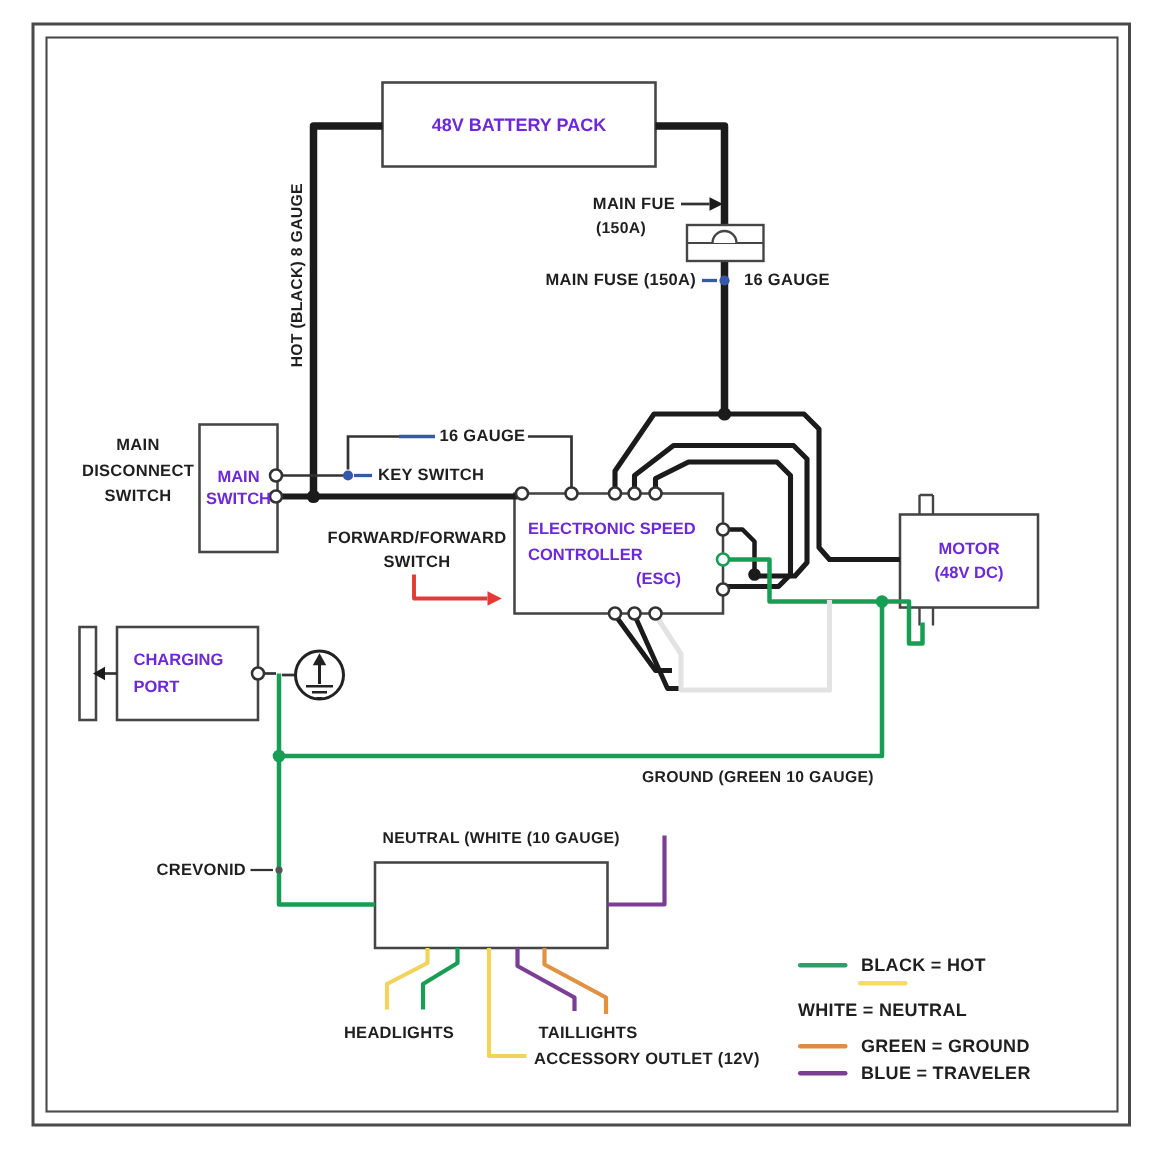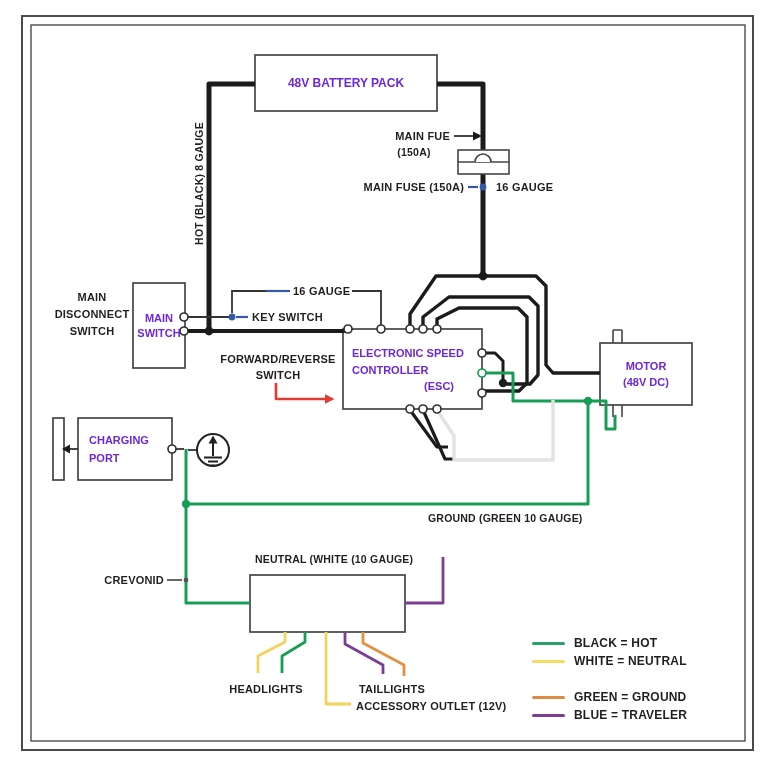--- a/index.html
+++ b/index.html
@@ -169,21 +169,21 @@
 
   <div class="boxtext center" style="left:133px;top:283px;width:52px;height:85px;font-size:11px;line-height:15px;">
     <div>MAIN</div>
     <div>SWITCH</div>
   </div>
 
   <div class="label" style="left:293px;top:284px;">16 GAUGE</div>
   <div class="label" style="left:252px;top:310px;">KEY SWITCH</div>
 
   <div class="label center" style="left:216px;top:351px;width:124px;line-height:16px;">
-    <div>FORWARD/REVERSE</div>
+    <div>FORWARD/FORWARD</div>
     <div>SWITCH</div>
   </div>
 
   <div class="boxtext" style="left:343px;top:329px;width:139px;height:80px;font-size:11px;line-height:16.5px;padding-top:2px;box-sizing:border-box;">
     <div style="padding-left:9px;">ELECTRONIC SPEED</div>
     <div style="padding-left:9px;">CONTROLLER</div>
     <div style="text-align:right;padding-right:28px;">(ESC)</div>
   </div>
 
   <div class="boxtext center" style="left:600px;top:343px;width:92px;height:62px;font-size:11px;line-height:16px;">
@@ -205,21 +205,21 @@
 
 
   <div class="label center" style="left:216px;top:682px;width:100px;">HEADLIGHTS</div>
   <div class="label center" style="left:342px;top:682px;width:100px;">TAILLIGHTS</div>
   <div class="label" style="left:356px;top:699px;">ACCESSORY OUTLET (12V)</div>
 
   <div class="legend-row" style="left:532px;top:636px;">
     <span class="legend-swatch sw-0"></span>
     <span class="legend-label">BLACK = HOT</span>
   </div>
-  <div class="legend-row" style="left:532px;top:654px;">
+  <div class="legend-row" style="left:532px;top:654px;flex-direction:column;">
     <span class="legend-swatch sw-1"></span>
     <span class="legend-label">WHITE = NEUTRAL</span>
   </div>
   <div class="legend-row" style="left:532px;top:690px;">
     <span class="legend-swatch sw-2"></span>
     <span class="legend-label">GREEN = GROUND</span>
   </div>
   <div class="legend-row" style="left:532px;top:708px;">
     <span class="legend-swatch sw-3"></span>
     <span class="legend-label">BLUE = TRAVELER</span>

